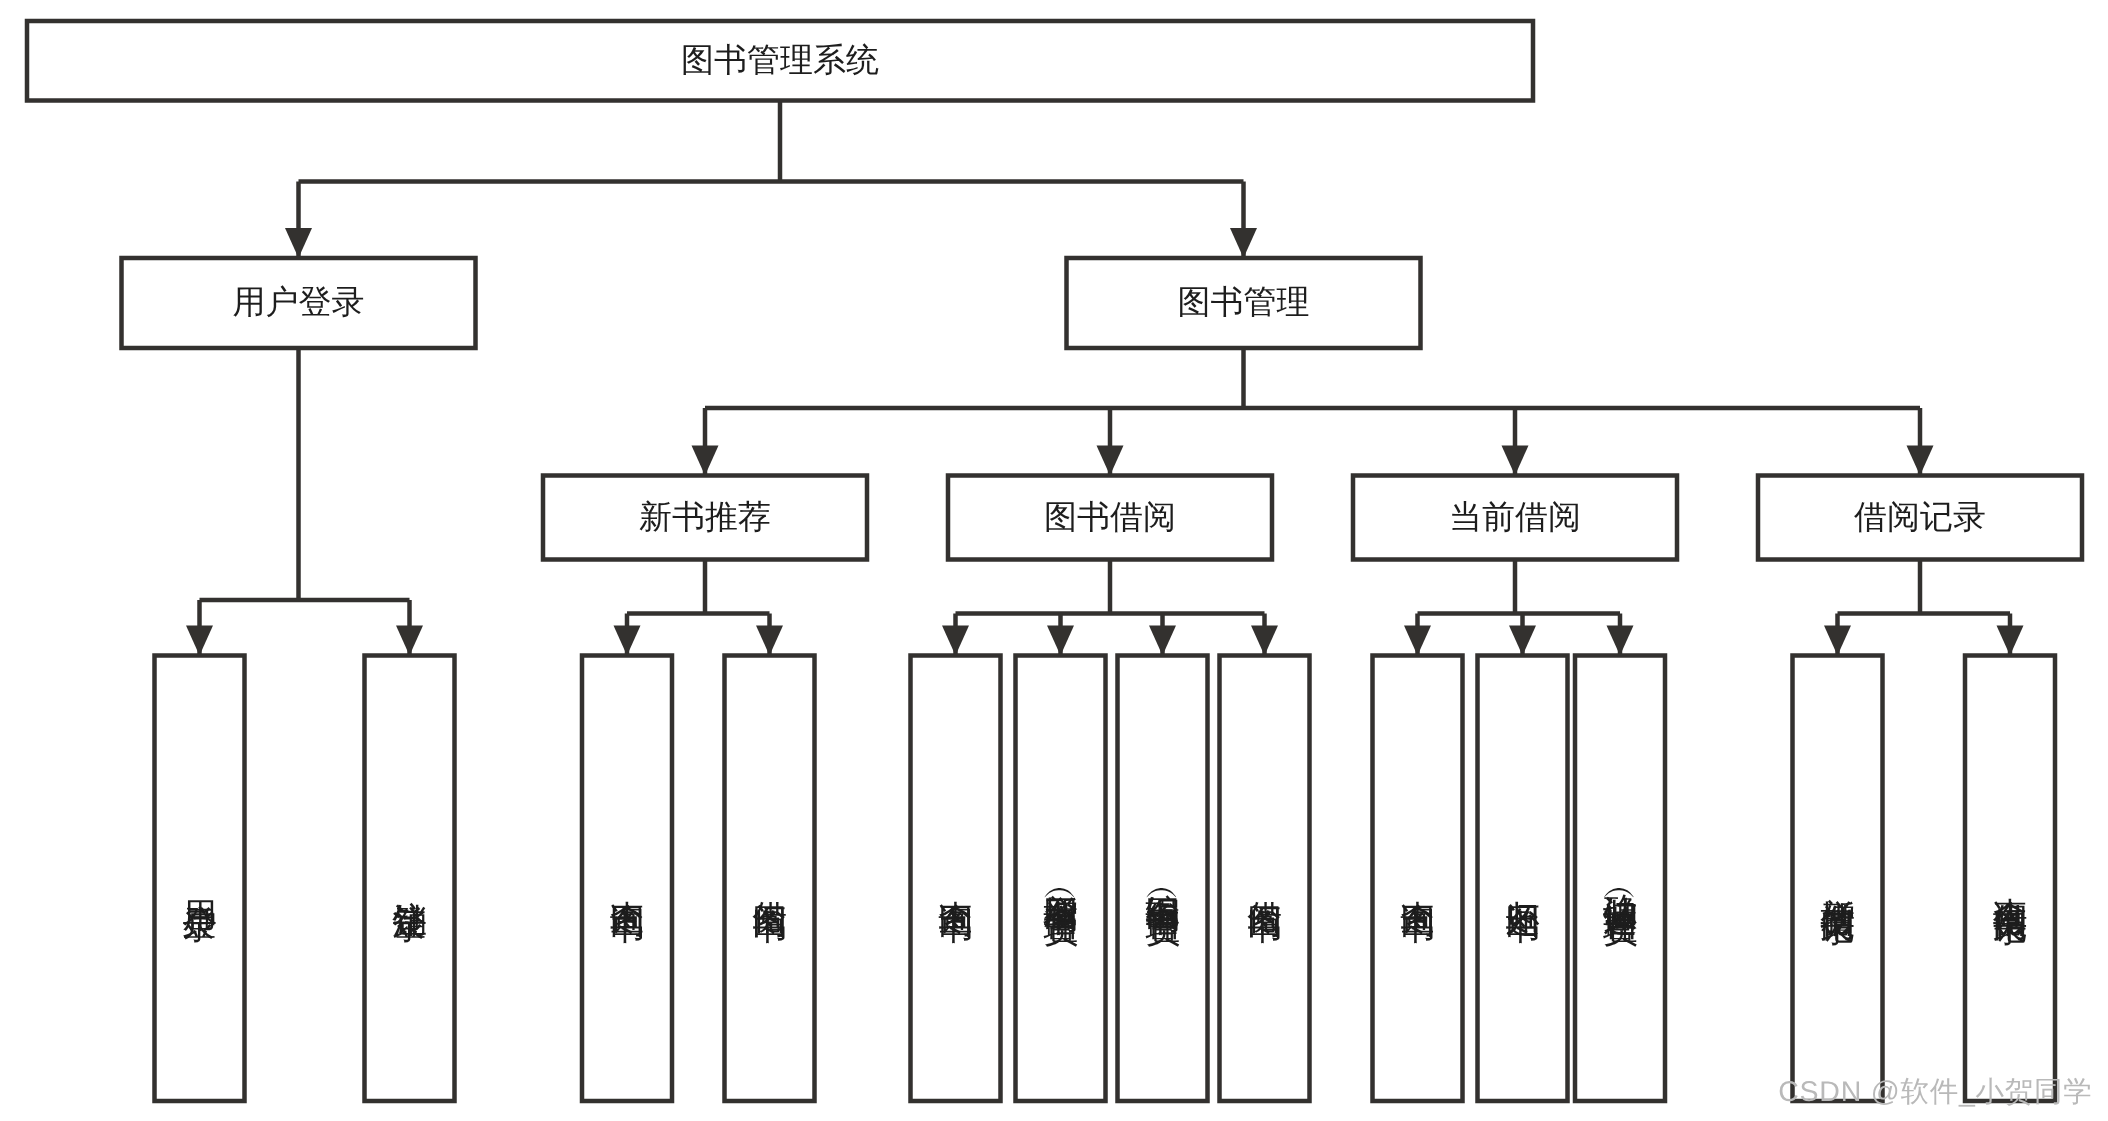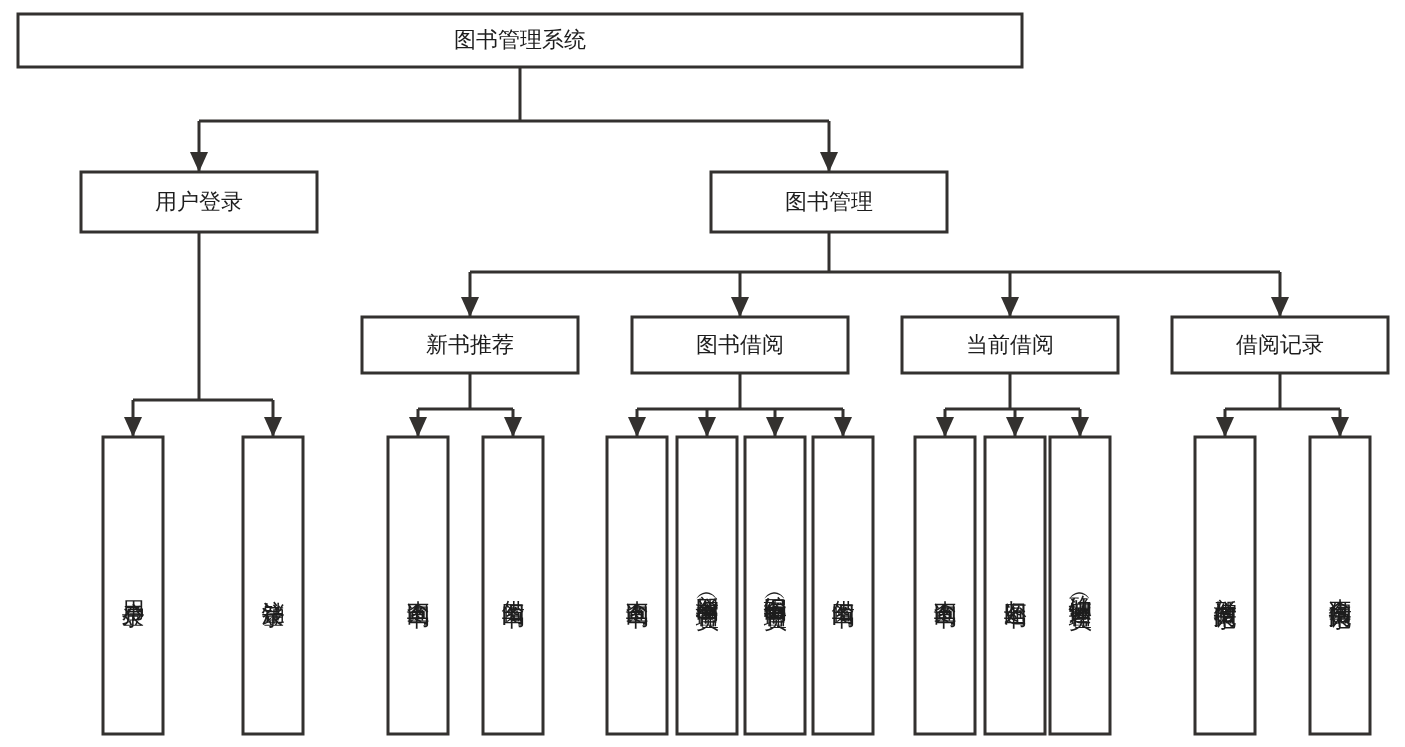--- a/index.html
+++ b/index.html
@@ -200,13 +200,14 @@
         <span class="leaf-label">确认归还（管理员）</span>
       </div>
       <div class="leaf-label-wrap" style="left: 1195px; top: 437px; width: 60px; height: 297px;">
         <span class="leaf-label">新增借阅记录</span>
       </div>
       <div class="leaf-label-wrap" style="left: 1310px; top: 437px; width: 60px; height: 297px;">
         <span class="leaf-label">查询借阅记录</span>
       </div>
     </div>
 
+  <div class="watermark">CSDN @软件_小贺同学</div>
 </div>
 
 </body></html>

